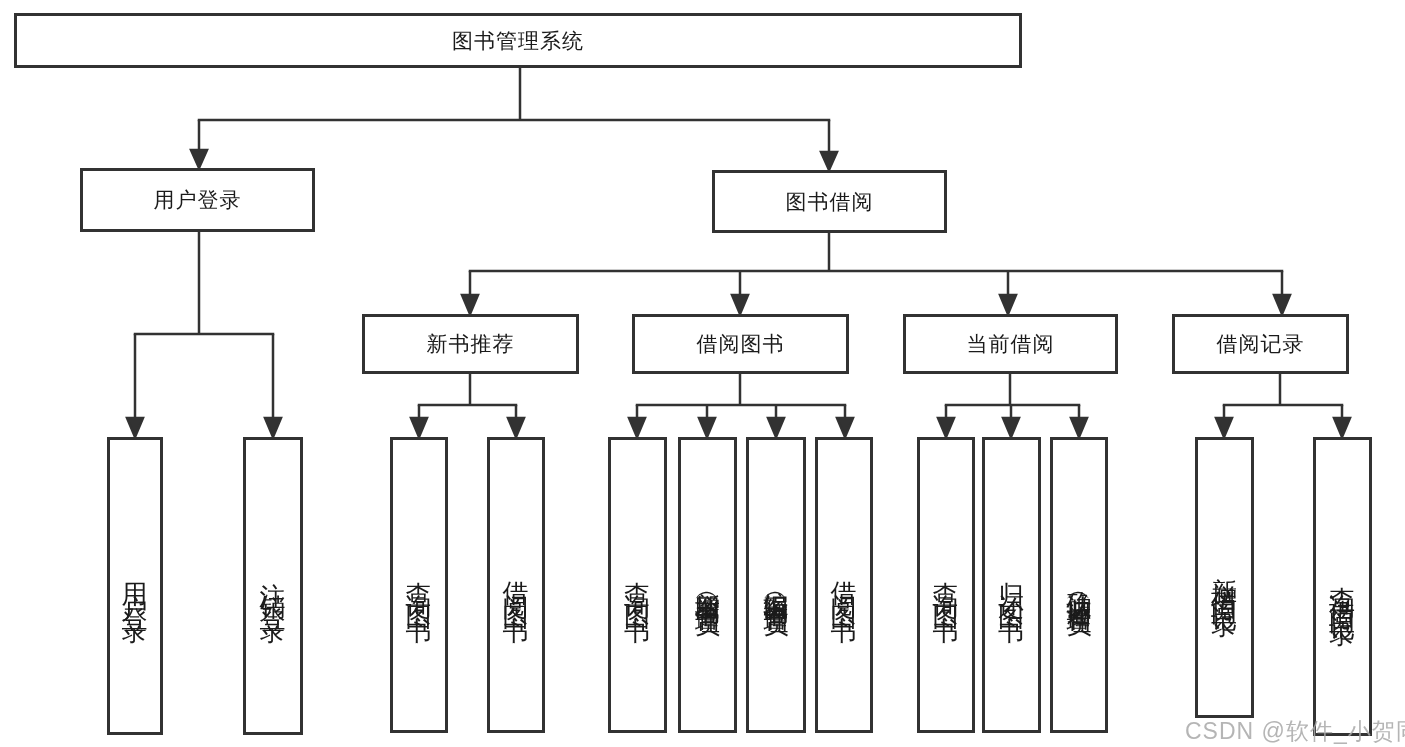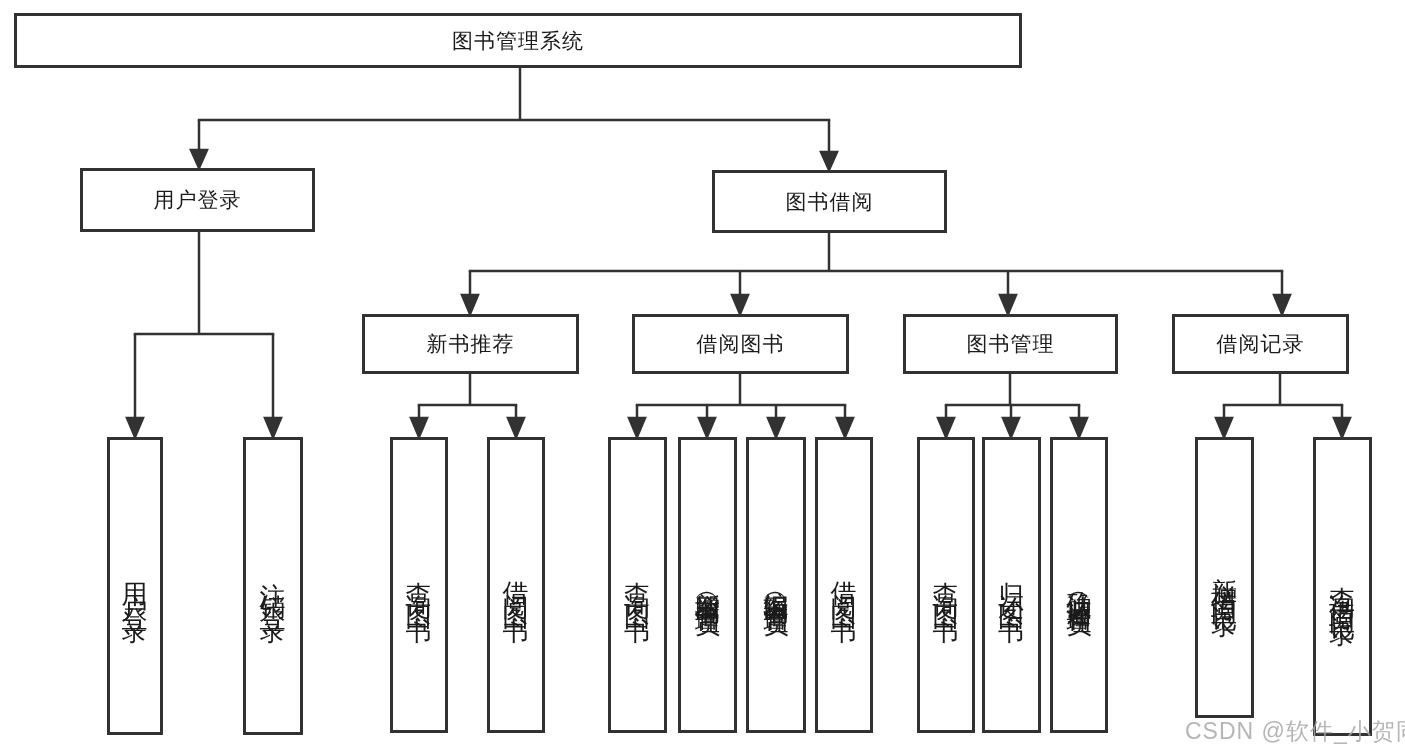--- a/index.html
+++ b/index.html
@@ -104,21 +104,21 @@
     <span class="hl">图书借阅</span>
   </div>
 
   <div class="box" style="left:362px;top:314px;width:217px;height:60px">
     <span class="hl">新书推荐</span>
   </div>
   <div class="box" style="left:632px;top:314px;width:217px;height:60px">
     <span class="hl">借阅图书</span>
   </div>
   <div class="box" style="left:903px;top:314px;width:215px;height:60px">
-    <span class="hl">图书管理</span>
+    <span class="hl">当前借阅</span>
   </div>
   <div class="box" style="left:1172px;top:314px;width:177px;height:60px">
     <span class="hl">借阅记录</span>
   </div>
 
   <div class="box" style="left:107px;top:437px;width:56px;height:298px">
     <span class="vt">用户登录</span>
   </div>
   <div class="box" style="left:243px;top:437px;width:60px;height:298px">
     <span class="vt">注销登录</span>

